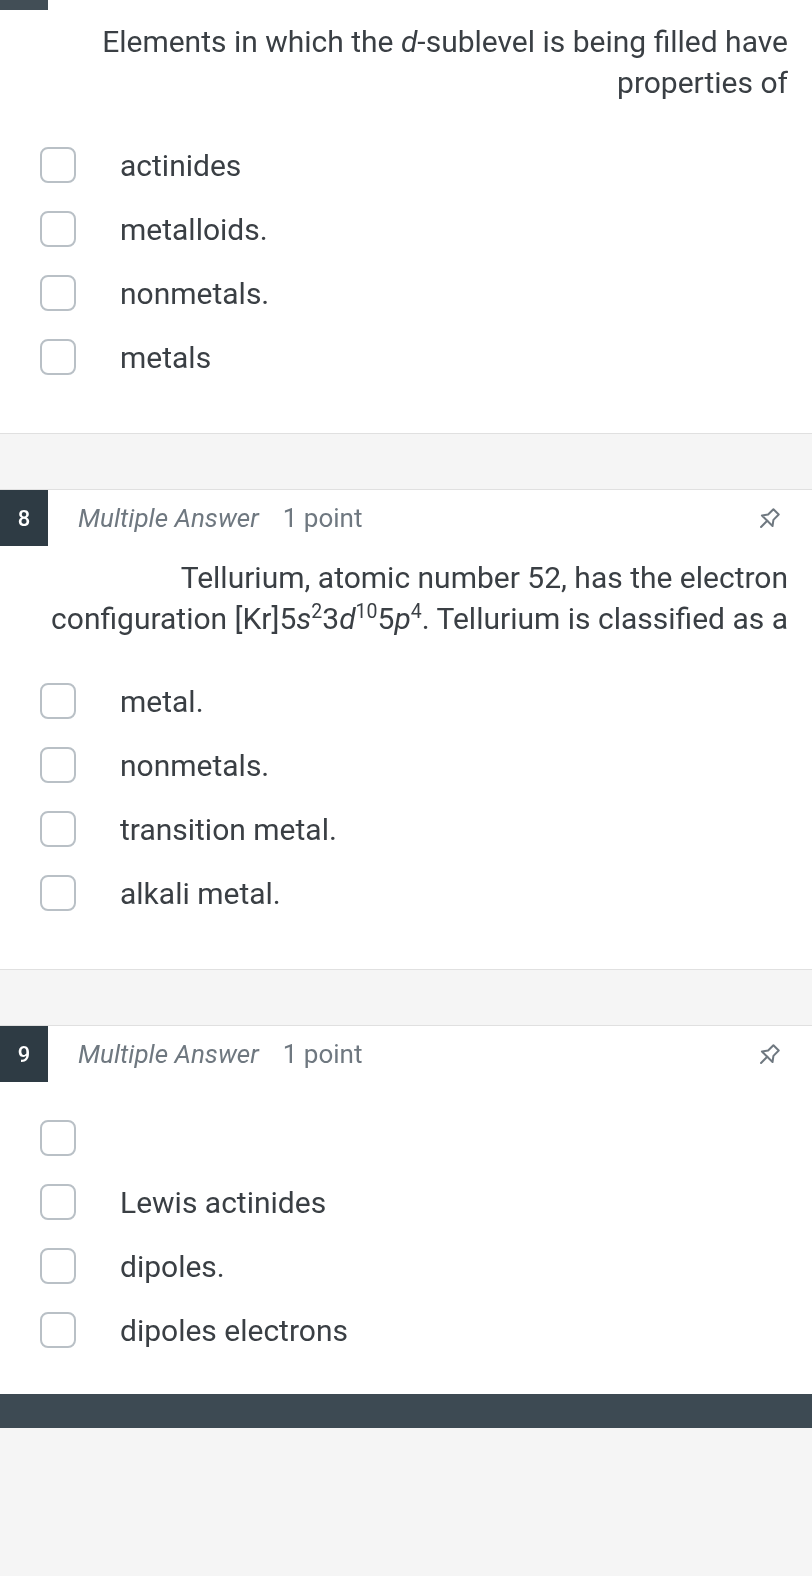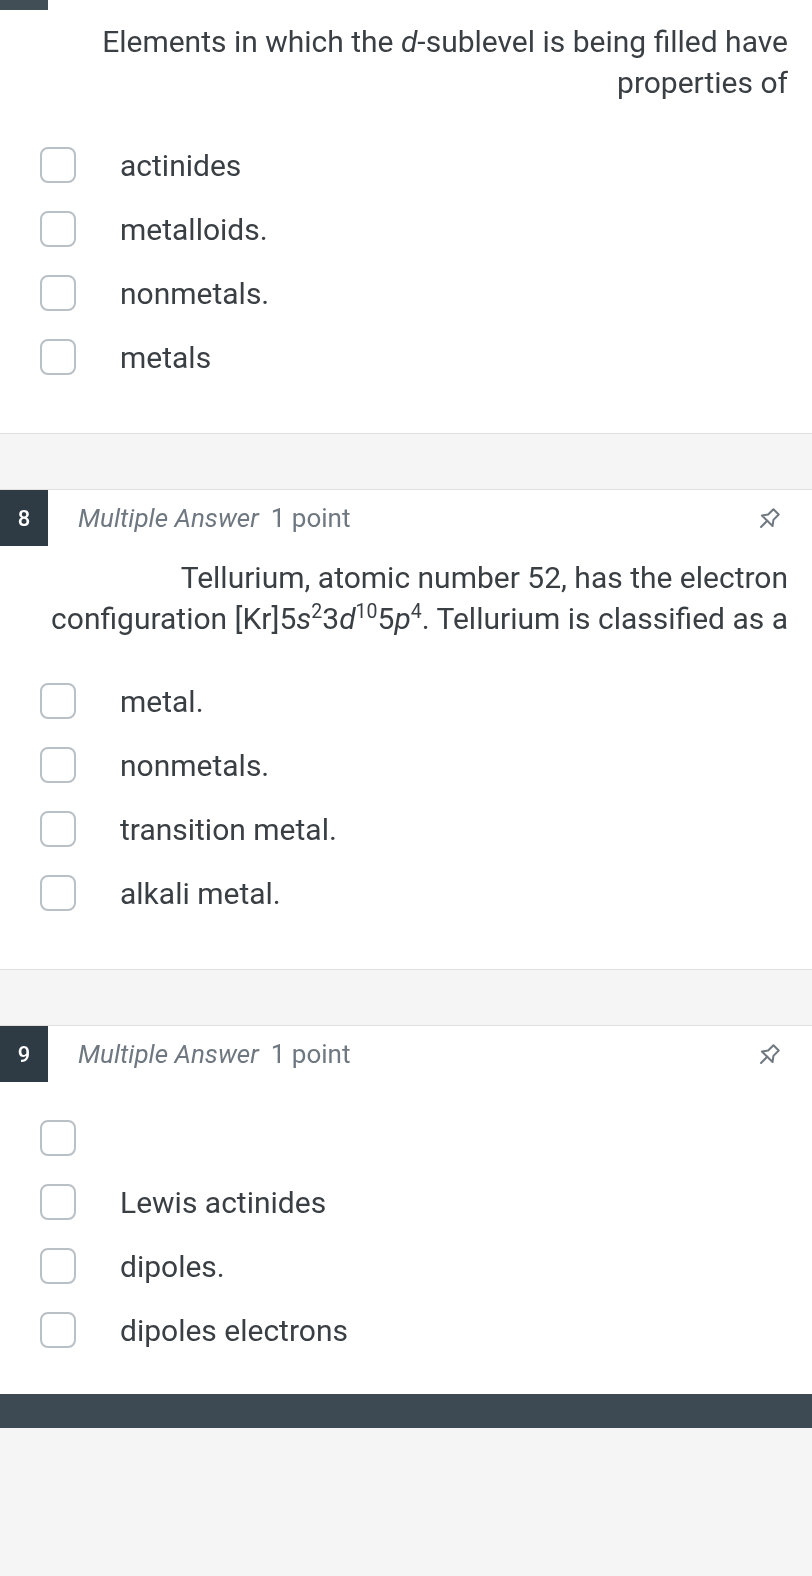--- a/index.html
+++ b/index.html
@@ -38,21 +38,21 @@
   }
   .qtype {
     color: #6f7880;
     font-size: 26px;
     margin-left: 30px;
     font-style: italic;
   }
   .qpoints {
     color: #6f7880;
     font-size: 26px;
-    margin-left: 12px;
+    margin-left: 24px;
   }
   .pin {
     position: absolute;
     right: 28px;
     top: 14px;
     width: 30px;
     height: 30px;
     color: #6f7880;
   }
   .pin svg { width: 100%; height: 100%; }

